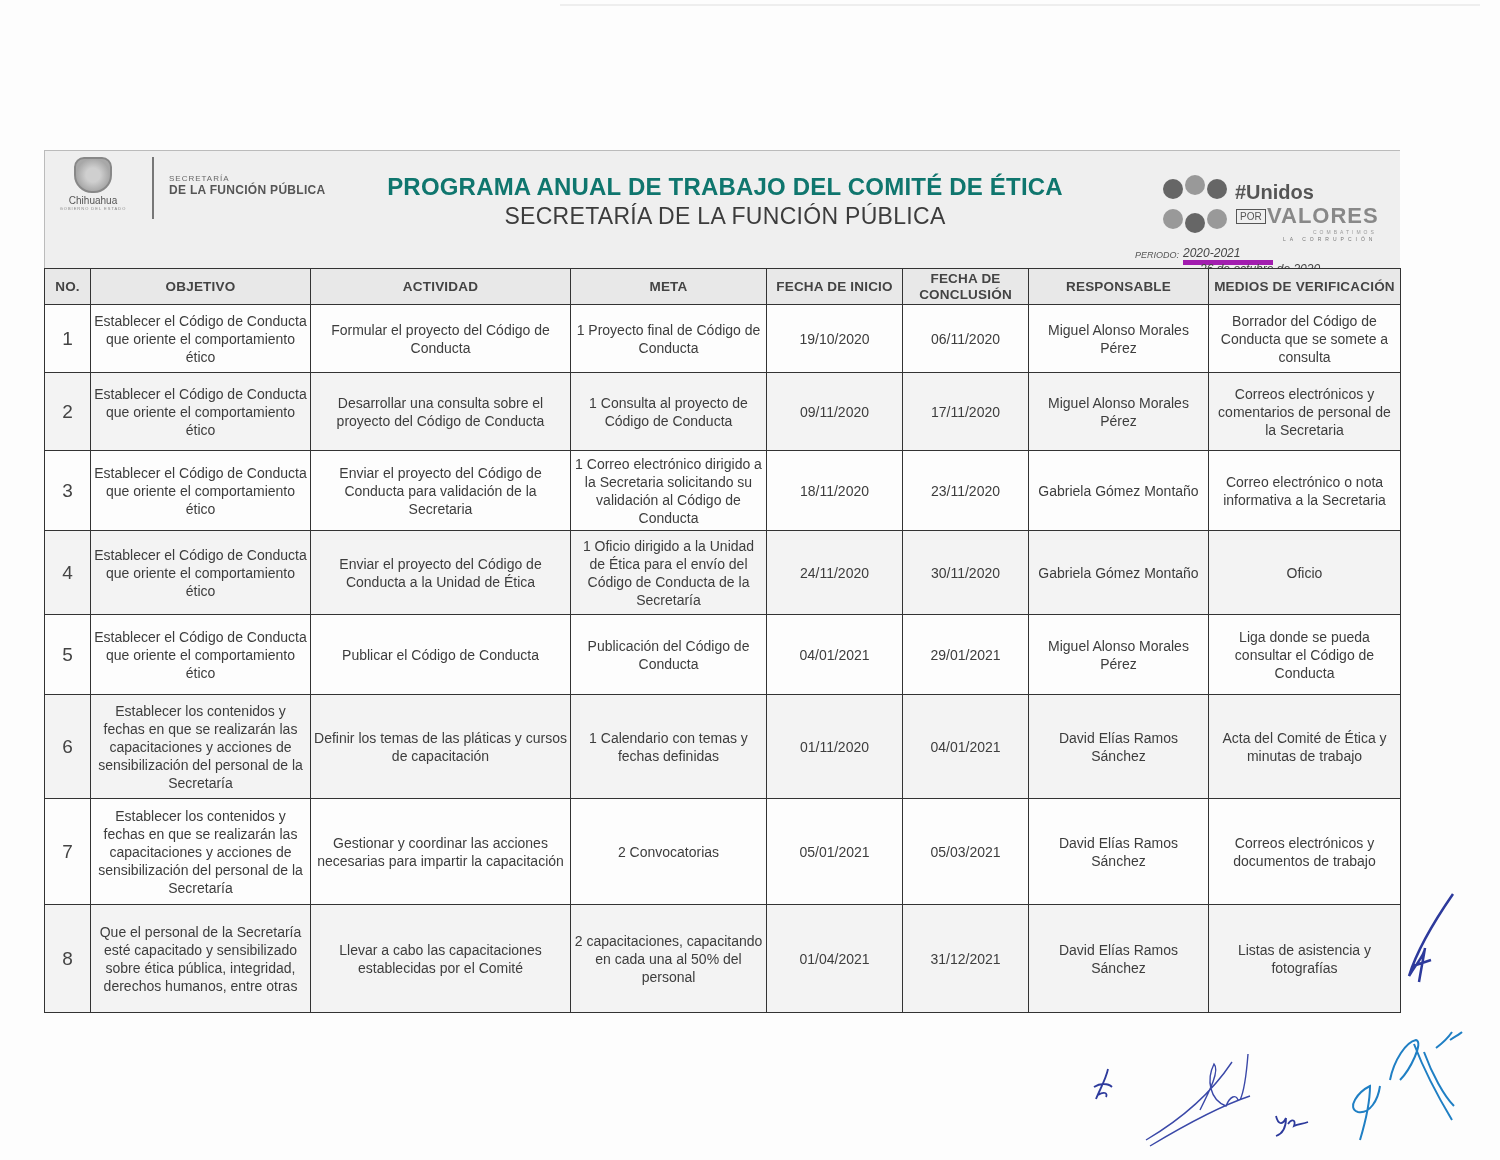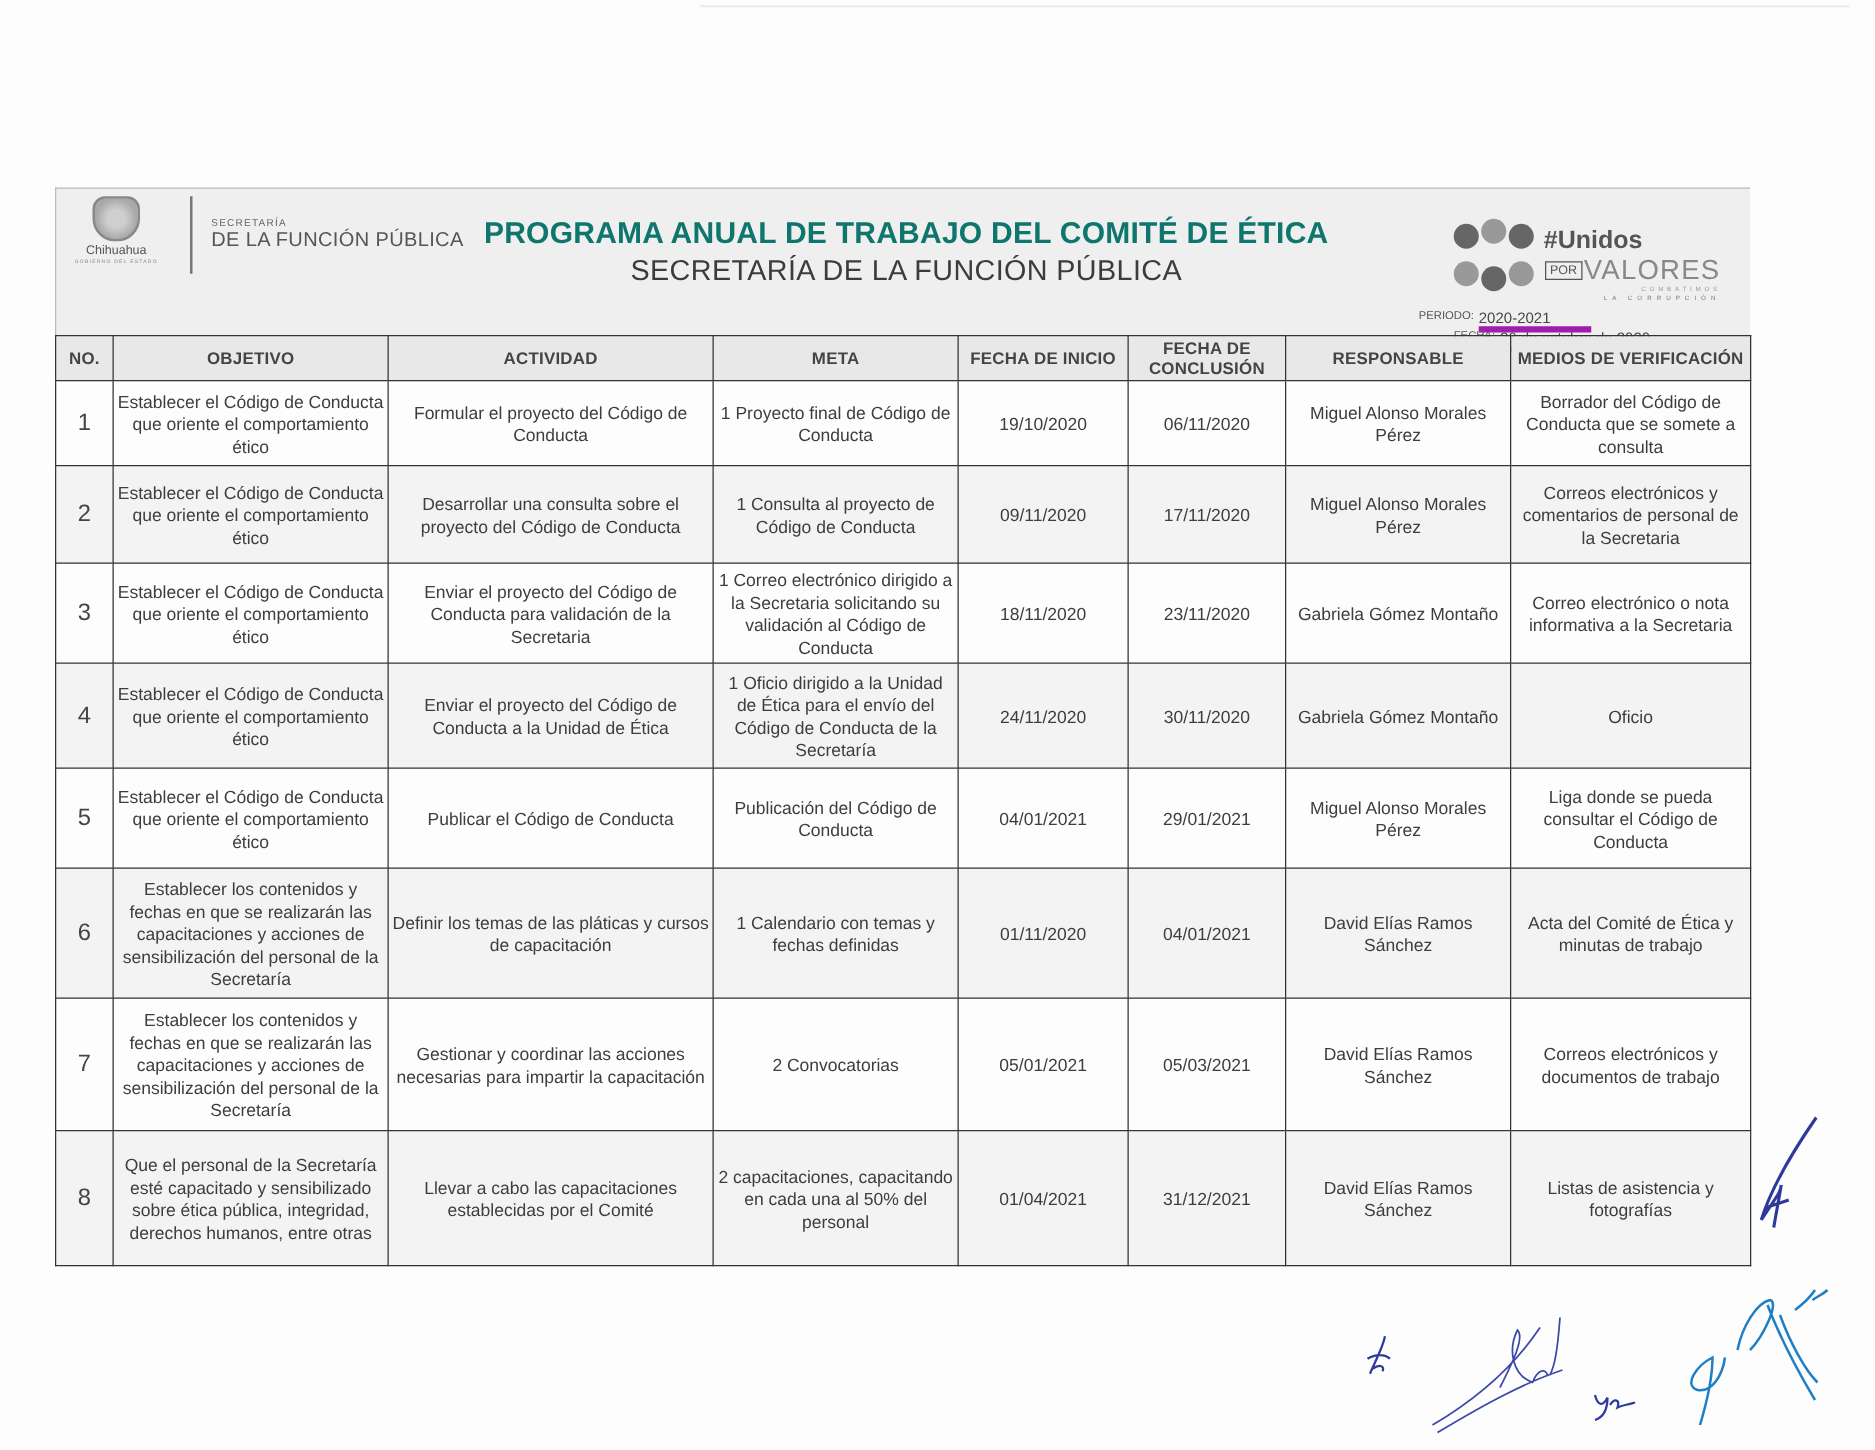--- a/index.html
+++ b/index.html
@@ -34,43 +34,43 @@
   }
   .logo-chih .name { font-size: 10px; color: #555; margin-top: 2px; }
   .logo-chih .sub { font-size: 4px; color: #888; letter-spacing: 1px; }
   .divider-v {
     position: absolute; left: 107px; top: 6px; width: 2px; height: 62px; background: #777;
   }
   .secretaria {
     position: absolute; left: 124px; top: 24px; line-height: 1.1;
   }
   .secretaria .l1 { font-size: 8px; letter-spacing: 1px; color: #666; }
-  .secretaria .l2 { font-size: 16px; font-weight: normal; color: #555; letter-spacing: .3px; }
+  .secretaria .l2 { font-size: 12px; font-weight: bold; color: #555; letter-spacing: .3px; }
   .title-block { position: absolute; left: 300px; top: 22px; width: 760px; text-align: center; }
   .title-main { font-size: 24px; font-weight: bold; color: #0f766e; letter-spacing: .2px; }
   .title-sub { font-size: 23px; color: #3c3c3c; margin-top: 2px; letter-spacing: .3px; }
   .unidos {
     position: absolute; left: 1118px; top: 24px; width: 238px; height: 70px;
   }
   .unidos .emblem {
     position: absolute; left: 0; top: 4px; width: 64px; height: 52px;
   }
   .unidos .emblem span {
     position: absolute; width: 20px; height: 20px; border-radius: 50%; background: #777;
   }
   .unidos .hash { position: absolute; left: 72px; top: 6px; font-size: 20px; font-weight: bold; color: #555; }
   .unidos .por {
     position: absolute; left: 73px; top: 34px; font-size: 10px; border: 1px solid #555;
     padding: 1px 3px; color: #555;
   }
-  .unidos .valores { position: absolute; left: 104px; top: 28px; font-size: 22px; font-weight: normal; color: #888; letter-spacing: 1px; }
+  .unidos .valores { position: absolute; left: 104px; top: 28px; font-size: 22px; font-weight: bold; color: #888; letter-spacing: 1px; }
   .unidos .comb { position: absolute; left: 150px; top: 54px; font-size: 5px; letter-spacing: 3px; color: #999; }
   .unidos .corr { position: absolute; left: 120px; top: 61px; font-size: 5px; letter-spacing: 4px; color: #777; }
   .meta-info { position: absolute; left: 1090px; top: 96px; font-size: 12px; color: #444; }
-  .meta-info .row { display: flex; align-items: flex-start; height: 16px; }
+  .meta-info .row { display: flex; align-items: center; height: 16px; font-style: italic; }
   .meta-info .lbl { font-size: 9px; color: #555; margin-right: 4px; text-align: right; }
   .meta-info .val { border-bottom: 5px solid #a21caf; min-width: 90px; padding-right: 8px; }
   .meta-info .row.fecha { margin-left: 28px; }
 
   table.prog {
     position: absolute; left: 0; top: 118px;
     border-collapse: collapse; table-layout: fixed;
     width: 1356px;
   }
   table.prog th, table.prog td {

